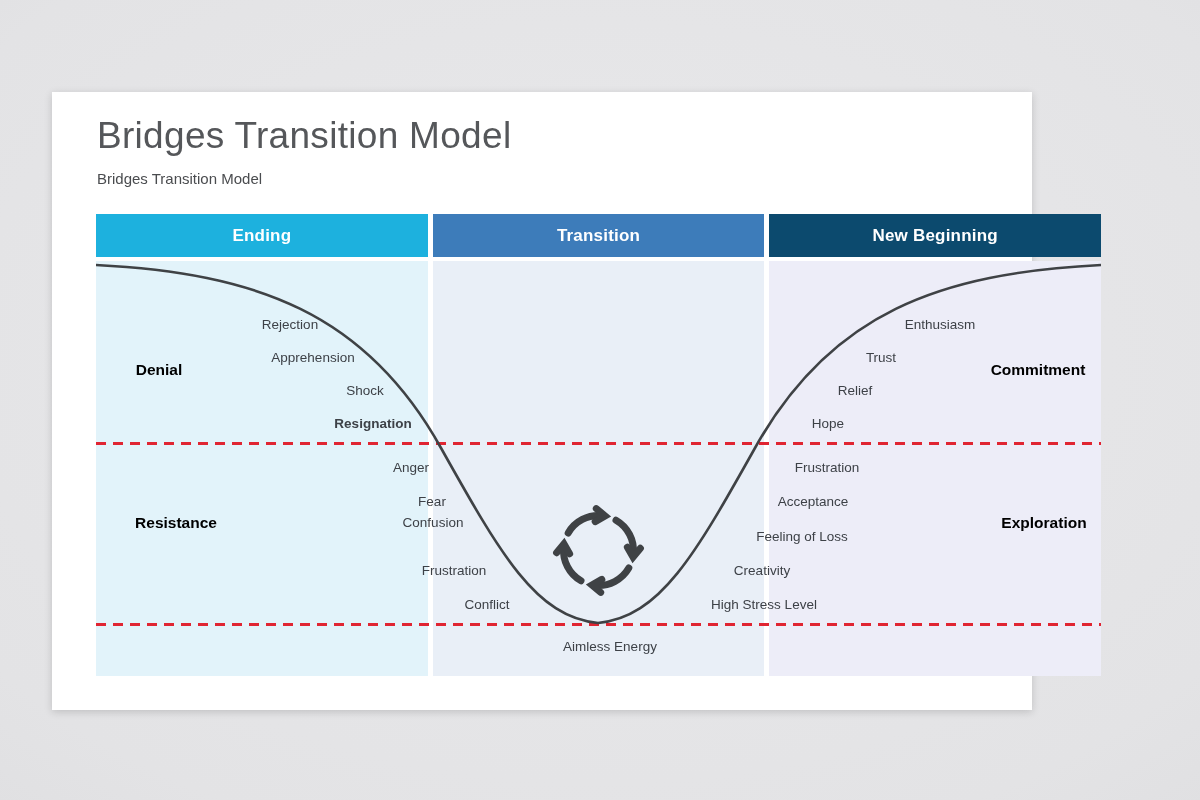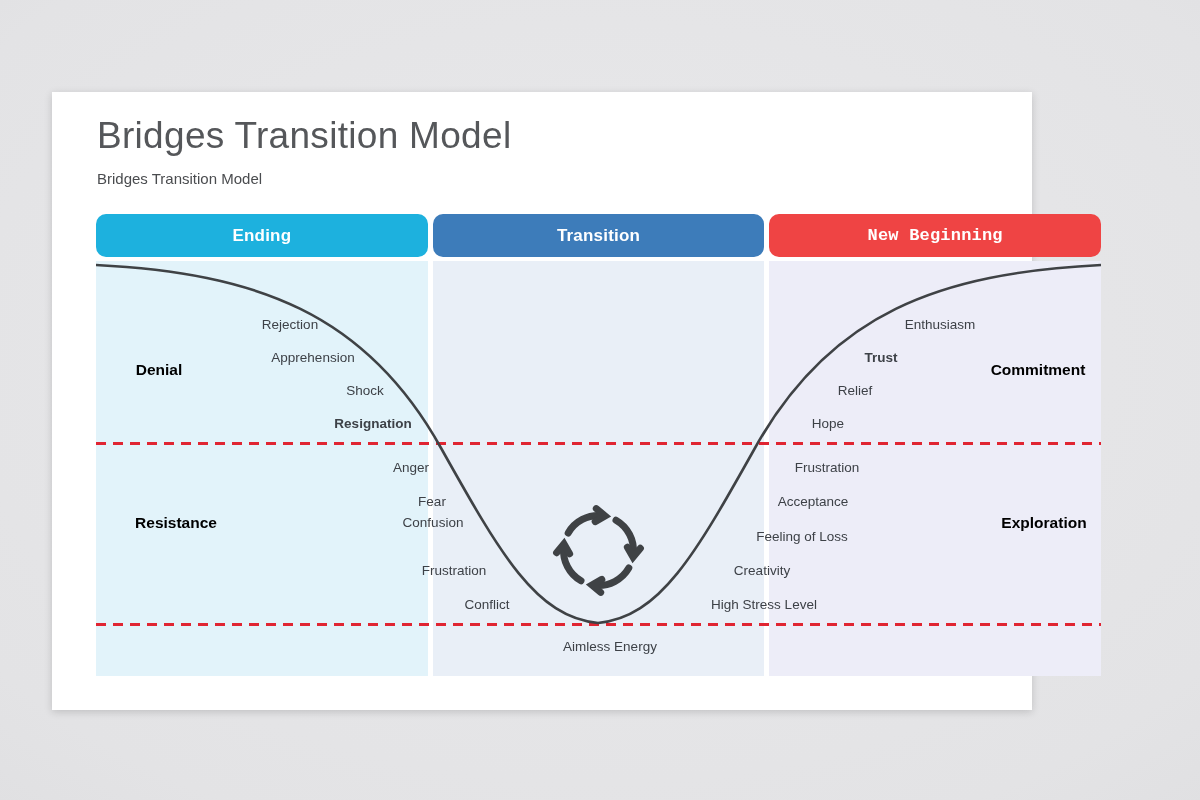--- a/index.html
+++ b/index.html
@@ -19,21 +19,21 @@
   .subtitle{
     position:absolute;left:45px;top:78px;font-size:15px;color:#4a4c4f;white-space:nowrap;
   }
   .chart{position:absolute;left:44px;top:122px;width:1005px;height:462px;}
   .headers{
     position:absolute;left:0;top:0;width:100%;height:43px;
     display:grid;grid-template-columns:repeat(3,1fr);gap:5px;
   }
   .stage-header{
     display:flex;align-items:center;justify-content:center;
-    color:#ffffff;font-weight:bold;font-size:17px;letter-spacing:.2px;border-radius:10px;
+    color:#ffffff;font-weight:bold;font-size:17px;letter-spacing:.2px;
   }
   .bodies{
     position:absolute;left:0;top:47px;width:100%;height:415px;
     display:grid;grid-template-columns:repeat(3,1fr);gap:5px;
   }
   .curve-svg{position:absolute;left:0;top:47px;width:1005px;height:415px;pointer-events:none;}
   .dash-line{position:absolute;left:0;width:100%;height:3px;}
   .cycle-icon{position:absolute;left:450px;top:284px;width:105px;height:105px;}
   .annotations{position:absolute;left:0;top:0;width:100%;height:100%;}
   .ann{
@@ -51,21 +51,21 @@
 
   <div class="chart">
 
     <div class="headers">
       <div class="stage-header" style="background: rgb(29, 177, 222);">
         <span>Ending</span>
       </div>
       <div class="stage-header" style="background: rgb(61, 124, 186);">
         <span>Transition</span>
       </div>
-      <div class="stage-header" style="background: #ef4444; font-family: Liberation Mono, monospace;">
+      <div class="stage-header" style="background: #0c4a6e;">
         <span>New Beginning</span>
       </div>
     </div>
 
     <div class="bodies">
       <div class="stage-body" style="background: rgb(226, 243, 250);"></div>
       <div class="stage-body" style="background: rgb(233, 239, 247);"></div>
       <div class="stage-body" style="background: rgb(237, 237, 248);"></div>
     </div>
 
@@ -111,19 +111,19 @@
         <div class="ann" style="left: 379px; top: 390px;">Conflict</div>
         <div class="ann" style="left: 502px; top: 432px;">Aimless Energy</div>
         <div class="ann" style="left: 719px; top: 253px;">Frustration</div>
         <div class="ann" style="left: 705px; top: 287px;">Acceptance</div>
         <div class="ann" style="left: 694px; top: 322px;">Feeling of Loss</div>
         <div class="ann" style="left: 654px; top: 356px;">Creativity</div>
         <div class="ann" style="left: 656px; top: 390px;">High Stress Level</div>
         <div class="ann bold" style="left: 936px; top: 309px;">Exploration</div>
         <div class="ann" style="left: 720px; top: 209px;">Hope</div>
         <div class="ann" style="left: 747px; top: 176px;">Relief</div>
-        <div class="ann" style="left: 773px; top: 143px; font-weight: bold;">Trust</div>
+        <div class="ann" style="left: 773px; top: 143px;">Trust</div>
         <div class="ann" style="left: 832px; top: 110px;">Enthusiasm</div>
         <div class="ann bold" style="left: 930px; top: 156px;">Commitment</div>
       </div>
 
   </div>
 </div>
 
 </body></html>

